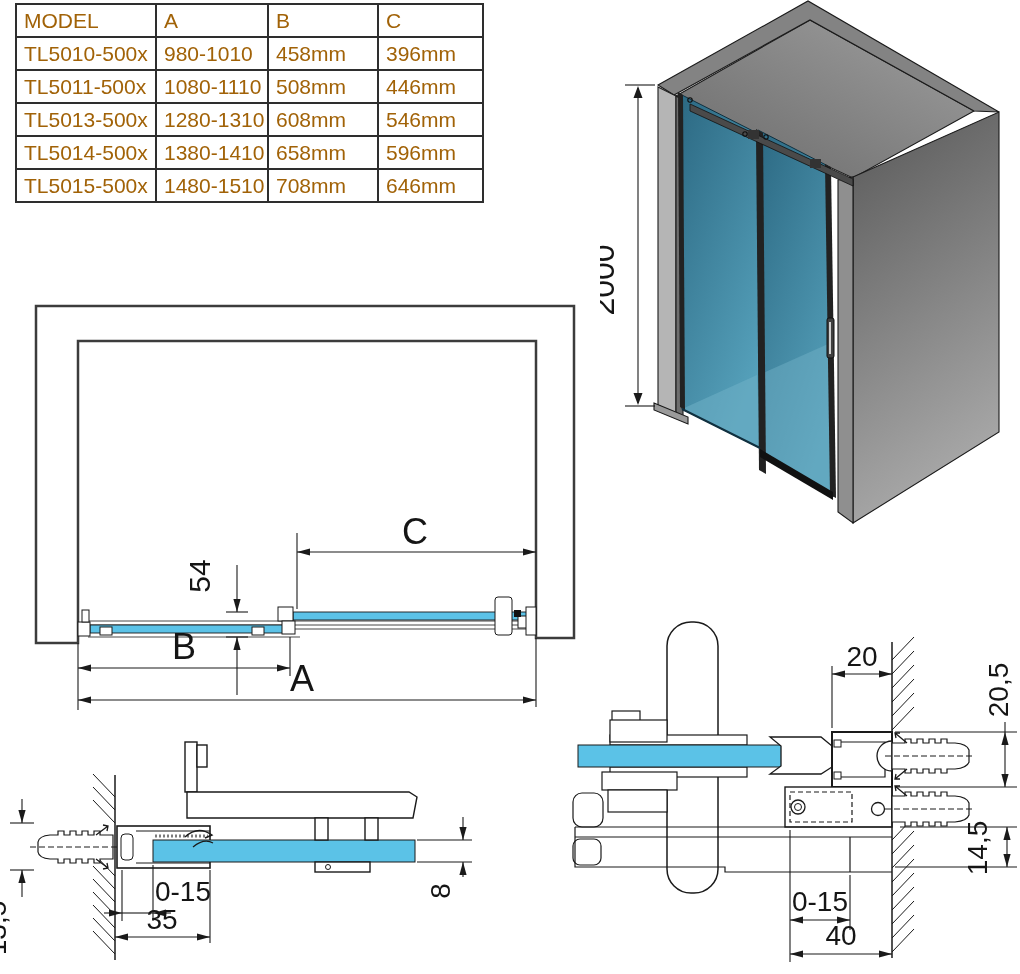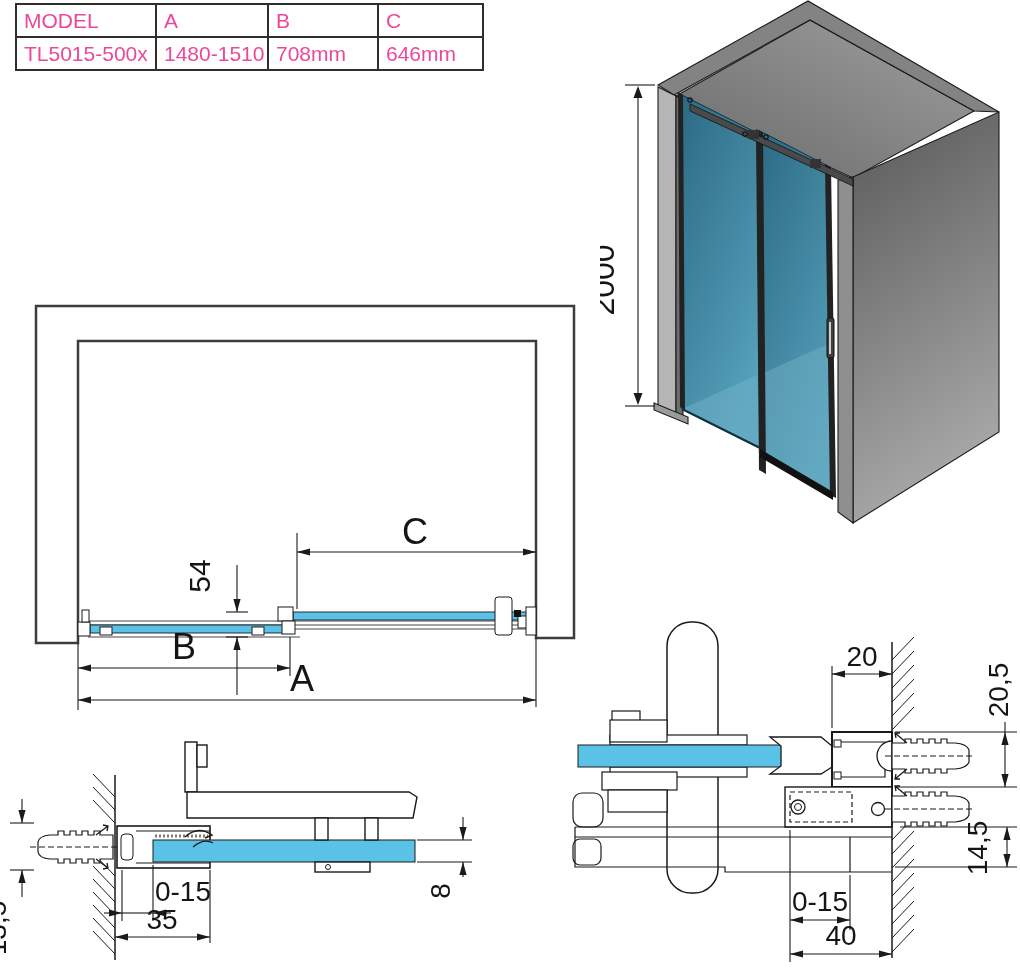--- a/index.html
+++ b/index.html
@@ -1,21 +1,21 @@
 <!DOCTYPE html>
 <html><head>
 <meta charset="utf-8">
 <style>
   html,body{margin:0;padding:0;background:#fff;}
   .canvas{position:relative;width:1020px;height:974px;background:#ffffff;
           font-family:"Liberation Sans",sans-serif;overflow:hidden;}
   .canvas svg{position:absolute;}
   
   table.spec{position:absolute;left:15px;top:3px;border-collapse:collapse;table-layout:fixed;
-             width:467px;font-size:21px;color:#ec4899;}
+             width:467px;font-size:21px;color:#a16207;}
   table.spec td,table.spec th{border:2px solid #2e2e2e;height:31px;padding:0 0 0 7px;
              text-align:left;font-weight:400;white-space:nowrap;overflow:hidden;}
   
   svg text{font-family:"Liberation Sans",sans-serif;fill:#151515;}
   .dimL{font-size:36px;}
   .dimM{font-size:30px;}
   .dimS{font-size:28px;}
   .dimH{font-size:32px;}
 </style>
 </head>
@@ -29,20 +29,44 @@
         <col style="width:112px">
         <col style="width:110px">
         <col style="width:105px">
       </colgroup>
     <tbody>
         <tr>
       <th>MODEL</th>
       <th>A</th>
       <th>B</th>
       <th>C</th>
+    </tr>
+    <tr>
+      <td>TL5010-500x</td>
+          <td>980-1010</td>
+          <td>458mm</td>
+          <td>396mm</td>
+    </tr>
+    <tr>
+      <td>TL5011-500x</td>
+          <td>1080-1110</td>
+          <td>508mm</td>
+          <td>446mm</td>
+    </tr>
+    <tr>
+      <td>TL5013-500x</td>
+          <td>1280-1310</td>
+          <td>608mm</td>
+          <td>546mm</td>
+    </tr>
+    <tr>
+      <td>TL5014-500x</td>
+          <td>1380-1410</td>
+          <td>658mm</td>
+          <td>596mm</td>
     </tr>
     <tr>
       <td>TL5015-500x</td>
           <td>1480-1510</td>
           <td>708mm</td>
           <td>646mm</td>
     </tr>
   </tbody>
     </table>
 

